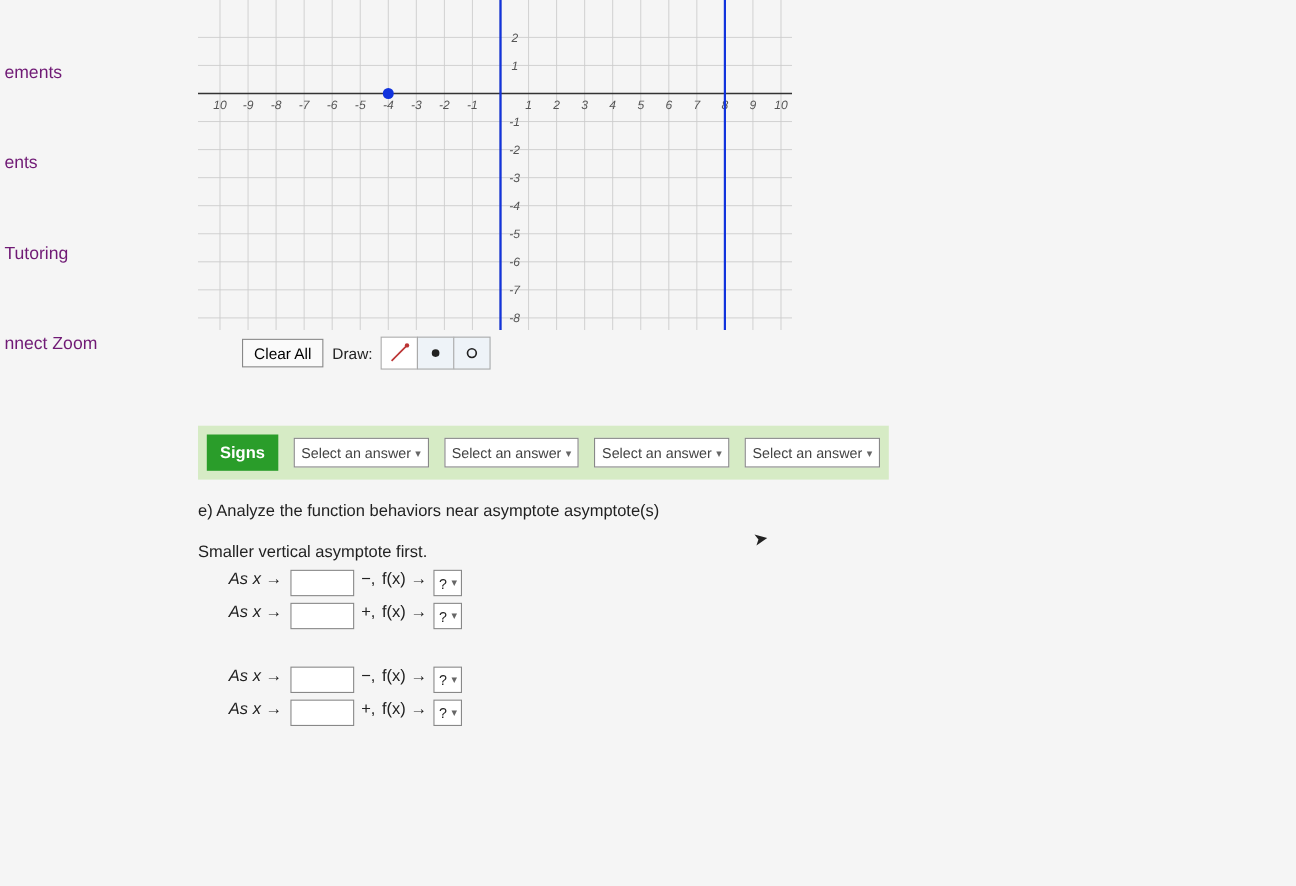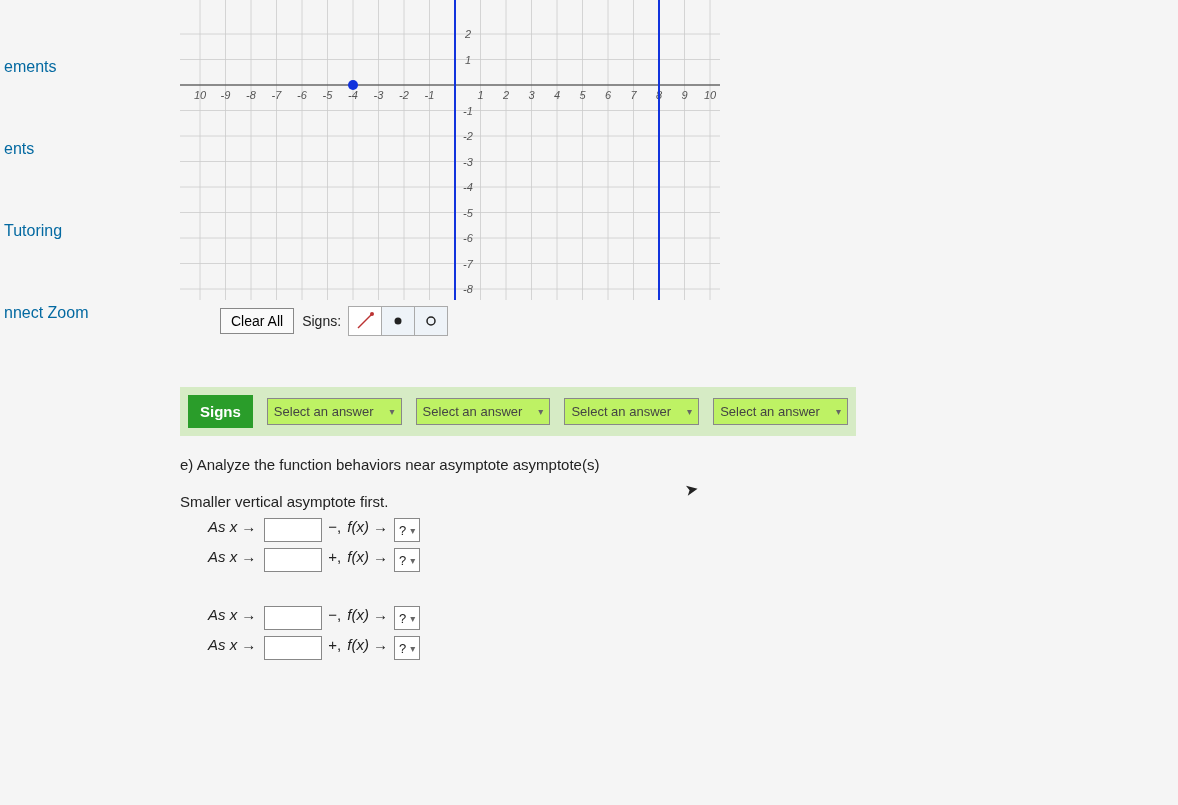--- a/index.html
+++ b/index.html
@@ -15,21 +15,21 @@
   }
   .sidebar {
     width: 110px;
     padding-top: 50px;
     flex-shrink: 0;
   }
   .sidebar-item {
     padding: 8px 4px;
     margin-bottom: 48px;
     font-size: 16px;
-    color: #0369a1;
+    color: #701a75;
     cursor: pointer;
   }
   .main {
     flex: 1;
     padding: 0 40px 40px 70px;
   }
   .graph-wrap {
     position: relative;
     width: 540px;
     height: 300px;
@@ -79,28 +79,28 @@
     margin-bottom: 12px;
   }
   .signs-label {
     background: #2a9d2a;
     color: #fff;
     padding: 8px 12px;
     font-weight: bold;
   }
   .sel {
     border: 1px solid #888;
-    background: #bef264;
+    background: #ffffff;
     padding: 5px 6px;
     font-size: 13px;
     color: #444;
     cursor: pointer;
     display: inline-flex;
     align-items: center;
-    gap: 16px;
+    gap: 4px;
   }
   .sel .chev { font-size: 10px; color: #666; }
   .behavior-line {
     display: flex;
     gap: 6px;
     margin: 6px 0 6px 28px;
     font-size: 15px;
   }
   .behavior-line .prefix { margin-right: 2px; font-style: italic; }
   .val-input {
@@ -113,21 +113,21 @@
     border: 1px solid #888;
     background: #fff;
     padding: 1px 4px;
     font-size: 13px;
     display: inline-flex;
     align-items: center;
     gap: 4px;
     cursor: pointer;
   }
   .mini-sel .chev { font-size: 10px; color: #666; }
-  .math { font-style: italic; }
+  .math { }
   .gap { height: 22px; }
   .subhead { margin: 4px 0 8px 0; }
   .cursor-ptr {
     position: absolute;
     left: 685px;
     top: 480px;
     font-size: 16px;
     transform: rotate(-10deg);
   }
 </style>
@@ -211,21 +211,21 @@
           <text x="283" y="267.5" font-size="11" font-style="italic" fill="#555">-7</text>
           <text x="283" y="293" font-size="11" font-style="italic" fill="#555">-8</text>
           <line x1="275" y1="0" x2="275" y2="300" stroke="#1133dd" stroke-width="2"></line>
           <line x1="479" y1="0" x2="479" y2="300" stroke="#1133dd" stroke-width="2"></line>
           <circle cx="173" cy="85" r="5" fill="#1133dd"></circle>
         </svg>
     </div>
 
     <div class="controls">
       <button class="btn-clear">Clear All</button>
-      <span class="draw-label">Signs:</span>
+      <span class="draw-label">Draw:</span>
       <div class="draw-tool">
         <svg width="20" height="20">
             <line x1="3" y1="17" x2="17" y2="3" stroke="#b33" stroke-width="1.5"></line>
             <circle cx="17" cy="3" r="2" fill="#b33"></circle>
           </svg>
       </div>
       <div class="draw-tool active">
         <svg width="20" height="20">
             <circle cx="10" cy="10" r="3.5" fill="#222"></circle>
           </svg>

